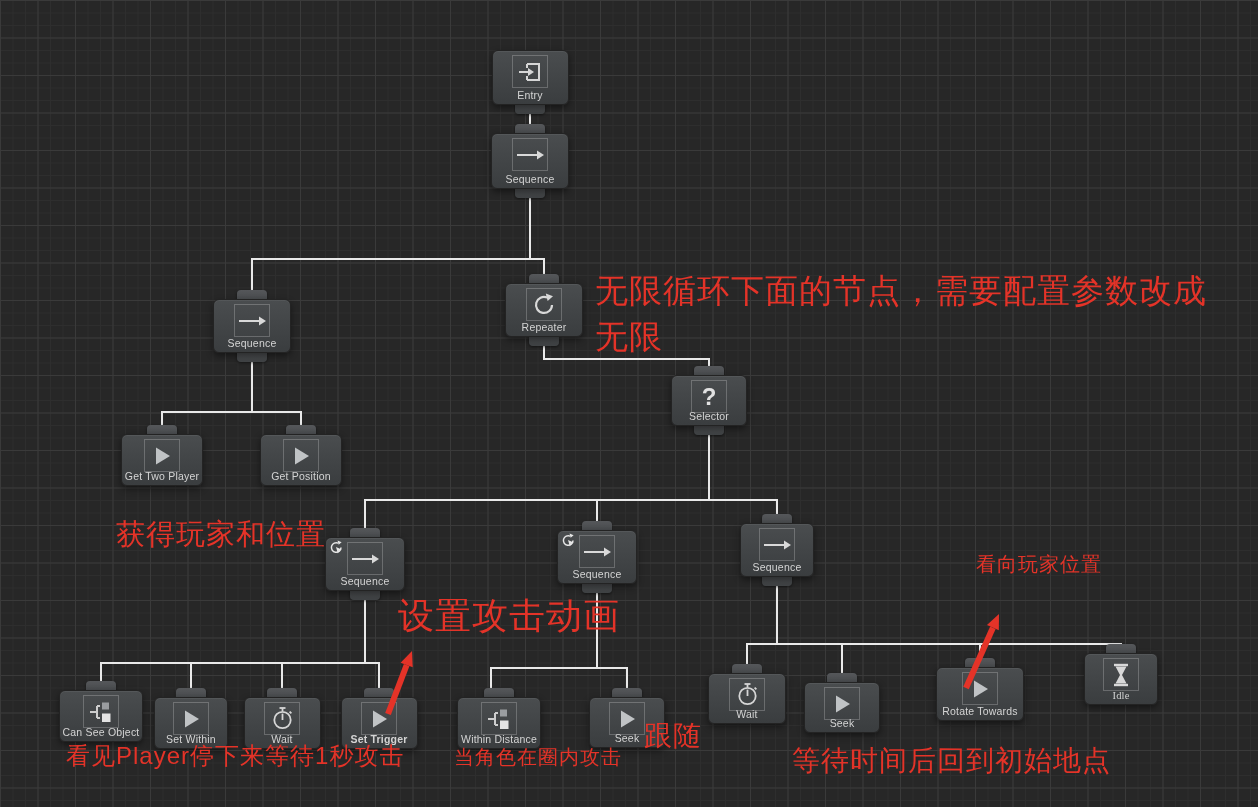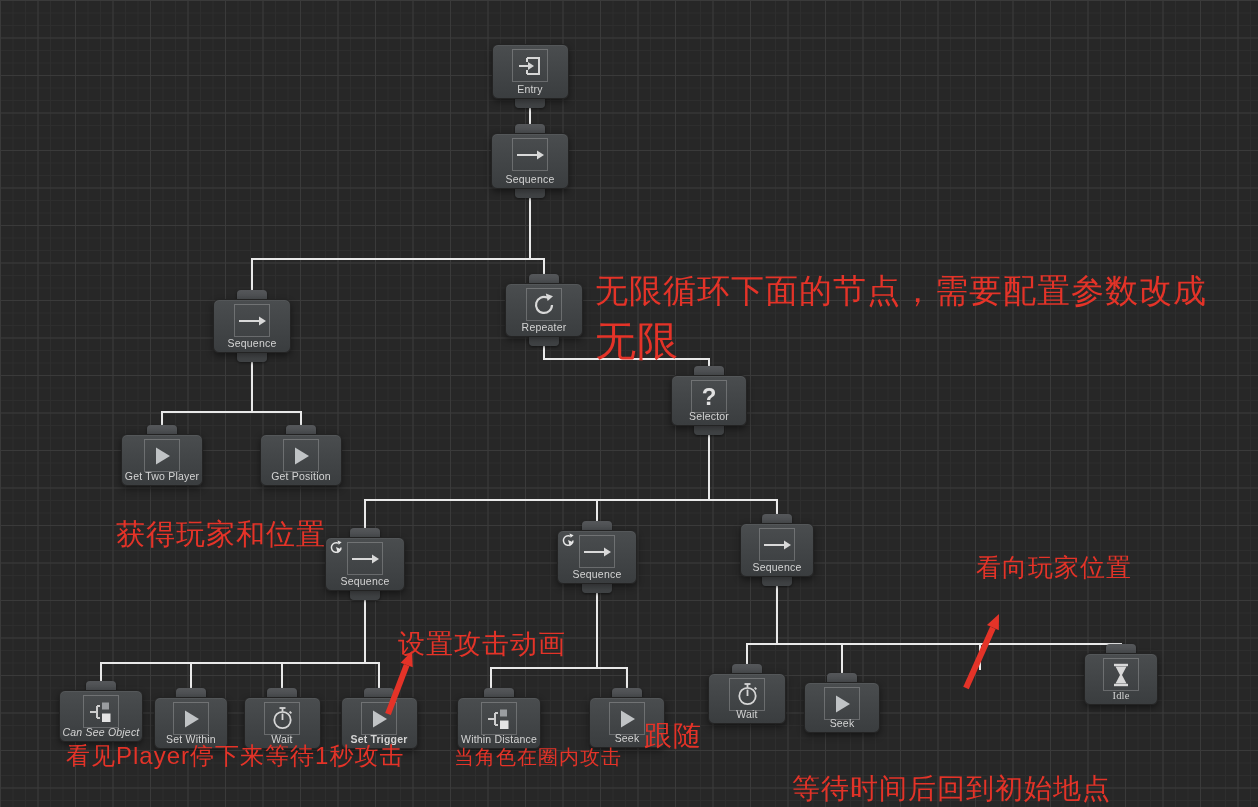--- a/index.html
+++ b/index.html
@@ -70,21 +70,21 @@
       <polyline points="365,589 365,663 282,663 282,700" fill="none" stroke="#e9e9e9" stroke-width="2"></polyline>
       <polyline points="365,589 365,663 379,663 379,700" fill="none" stroke="#e9e9e9" stroke-width="2"></polyline>
       <polyline points="597,582 597,668 491,668 491,700" fill="none" stroke="#e9e9e9" stroke-width="2"></polyline>
       <polyline points="597,582 597,668 627,668 627,700" fill="none" stroke="#e9e9e9" stroke-width="2"></polyline>
       <polyline points="777,575 777,644 747,644 747,676" fill="none" stroke="#e9e9e9" stroke-width="2"></polyline>
       <polyline points="777,575 777,644 842,644 842,685" fill="none" stroke="#e9e9e9" stroke-width="2"></polyline>
       <polyline points="777,575 777,644 980,644 980,670" fill="none" stroke="#e9e9e9" stroke-width="2"></polyline>
       <polyline points="777,575 777,644 1121,644 1121,676" fill="none" stroke="#e9e9e9" stroke-width="2"></polyline>
     </svg>
 
-  <div class="node" style="left: 491.5px; top: 44px; width: 77px; height: 55px;">
+  <div class="node" style="left: 491.5px; top: 50px; width: 77px; height: 55px;">
       <div class="tab bottom"></div>
       <div class="node-body">
         <div class="icon-frame">
           <svg width="26" height="26" viewBox="0 0 26 26" fill="none" stroke="#d6d6d6" stroke-width="2">
             <path d="M10 5 H22 V21 H10"></path>
             <path d="M10 9 V5 M10 21 V17"></path>
             <line x1="2" y1="13" x2="12" y2="13"></line>
             <polygon points="11,9 17,13 11,17" fill="#d6d6d6" stroke="none"></polygon>
           </svg>
         </div>
@@ -204,21 +204,21 @@
       <div class="node-body">
         <div class="icon-frame">
           <svg width="28" height="14" viewBox="0 0 28 14">
             <line x1="1" y1="7" x2="21" y2="7" stroke="#d9d9d9" stroke-width="2"></line>
             <polygon points="21,2.5 28,7 21,11.5" fill="#d9d9d9"></polygon>
           </svg>
         </div>
         <div class="node-label">Sequence</div>
       </div>
     </div>
-    <div class="node" style="left: 59px; top: 690px; width: 84px; height: 52px; font-style: italic;">
+    <div class="node" style="left: 59px; top: 690px; width: 84px; height: 52px;">
       <div class="tab top"></div>
       <div class="node-body">
         <div class="icon-frame">
           <svg width="27" height="24" viewBox="0 0 27 24" fill="none" stroke="#cdcdcd" stroke-width="2">
             <path d="M2 12 H9"></path>
             <path d="M9 6 V18"></path>
             <path d="M9 6 H12 M9 18 H12"></path>
             <rect x="14" y="2.5" width="7" height="7" fill="#9a9da0" stroke="none"></rect>
             <rect x="14" y="13.5" width="8.5" height="8.5" fill="#e3e3e3" stroke="none"></rect>
           </svg>
@@ -306,20 +306,31 @@
     </div>
     <div class="node" style="left: 804px; top: 682px; width: 76px; height: 51px;">
       <div class="tab top"></div>
       <div class="node-body">
         <div class="icon-frame">
           <svg width="24" height="24" viewBox="0 0 24 24">
             <polygon points="6,3.5 20,12 6,20.5" fill="#c0c3c5"></polygon>
           </svg>
         </div>
         <div class="node-label">Seek</div>
+      </div>
+    </div>
+    <div class="node" style="left: 936px; top: 667px; width: 88px; height: 54px;">
+      <div class="tab top"></div>
+      <div class="node-body">
+        <div class="icon-frame">
+          <svg width="24" height="24" viewBox="0 0 24 24">
+            <polygon points="6,3.5 20,12 6,20.5" fill="#c0c3c5"></polygon>
+          </svg>
+        </div>
+        <div class="node-label">Rotate Towards</div>
       </div>
     </div>
     <div class="node" style="left: 1084px; top: 653px; width: 74px; height: 52px; font-family: Liberation Serif, serif;">
       <div class="tab top"></div>
       <div class="node-body">
         <div class="icon-frame">
           <svg width="22" height="24" viewBox="0 0 22 24">
             <line x1="4" y1="2" x2="18" y2="2" stroke="#d8d8d8" stroke-width="2.4"></line>
             <line x1="4" y1="22" x2="18" y2="22" stroke="#d8d8d8" stroke-width="2.4"></line>
             <path d="M5.5 3.5 H16.5 L12 12 L16.5 20.5 H5.5 L10 12 Z" fill="#d8d8d8"></path>
@@ -329,21 +340,21 @@
       </div>
     </div>
     <svg id="overlay">
       <line x1="388" y1="714" x2="406.6600700861202" y2="665.0173160239345" stroke="#e43328" stroke-width="6"></line>
       <polygon points="412,651 412.7342403631585,667.3312856532824 400.58589980908187,662.7033463945867" fill="#e43328"></polygon>
       <line x1="966" y1="688" x2="992.8907508971927" y2="627.6995282911438" stroke="#e43328" stroke-width="6"></line>
       <polygon points="999,614 998.8272131566883,630.3468695690269 986.954288637697,625.0521870132607" fill="#e43328"></polygon>
     </svg>
 
 <div class="annotation" style="left: 595px; top: 272px; font-size: 33px; color: rgb(228, 51, 40);">无限循环下面的节点，需要配置参数改成</div>
-    <div class="annotation" style="left: 595px; top: 318px; font-size: 41px; color: rgb(228, 51, 40);">无限</div>
+    <div class="annotation" style="left: 595px; top: 318px; font-size: 33px; color: rgb(228, 51, 40);">无限</div>
     <div class="annotation" style="left: 116px; top: 490px; font-size: 29px; color: rgb(228, 51, 40); margin-top: 28px;">获得玩家和位置</div>
-    <div class="annotation" style="left: 398px; top: 629px; font-size: 27px; color: rgb(228, 51, 40);">设置攻击动画</div>
+    <div class="annotation" style="left: 398px; top: 595px; font-size: 36px; color: rgb(228, 51, 40);">设置攻击动画</div>
     <div class="annotation" style="left: 66px; top: 742px; font-size: 24px; color: rgb(228, 51, 40);">看见Player停下来等待1秒攻击</div>
     <div class="annotation" style="left: 454px; top: 746px; font-size: 20px; color: rgb(228, 51, 40);">当角色在圈内攻击</div>
     <div class="annotation" style="left: 644px; top: 720px; font-size: 28px; color: rgb(228, 51, 40);">跟随</div>
-    <div class="annotation" style="left: 792px; top: 745px; font-size: 28px; color: rgb(228, 51, 40); margin-top: 28px;">等待时间后回到初始地点</div>
-    <div class="annotation" style="left: 976px; top: 553px; font-size: 25px; color: rgb(228, 51, 40);">看向玩家位置</div>
+    <div class="annotation" style="left: 792px; top: 745px; font-size: 28px; color: rgb(228, 51, 40);">等待时间后回到初始地点</div>
+    <div class="annotation" style="left: 976px; top: 553px; font-size: 20px; color: rgb(228, 51, 40);">看向玩家位置</div>
   </div>
 
 </body></html>

